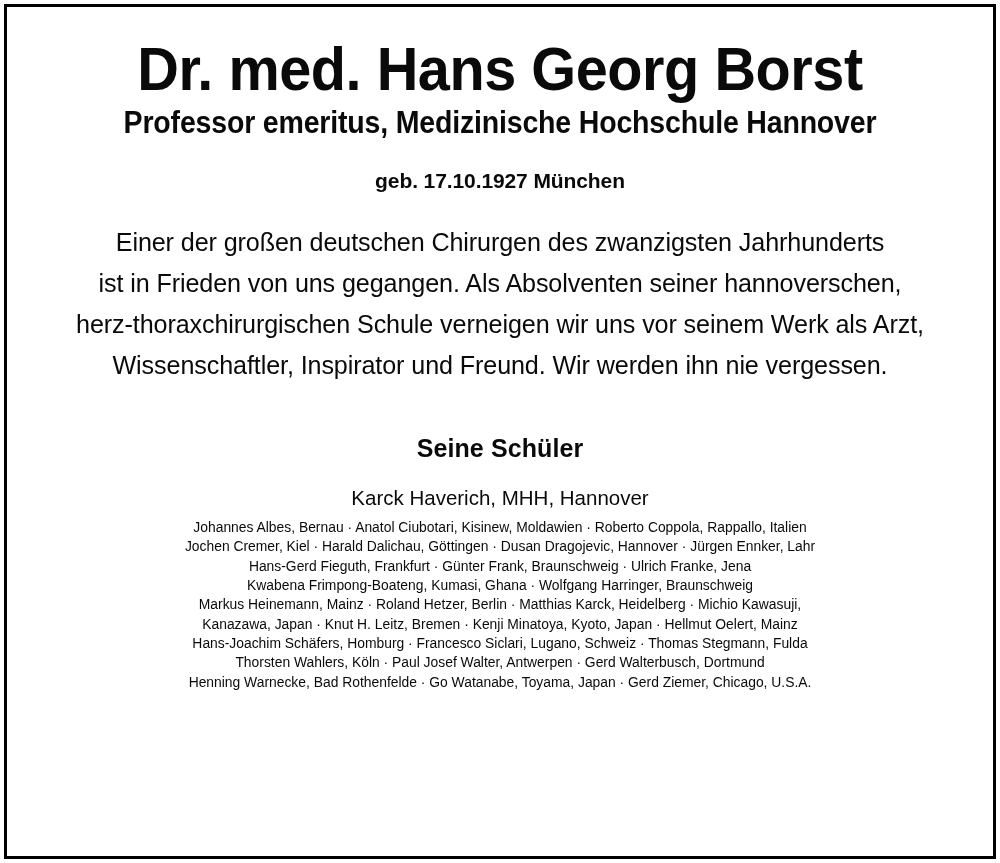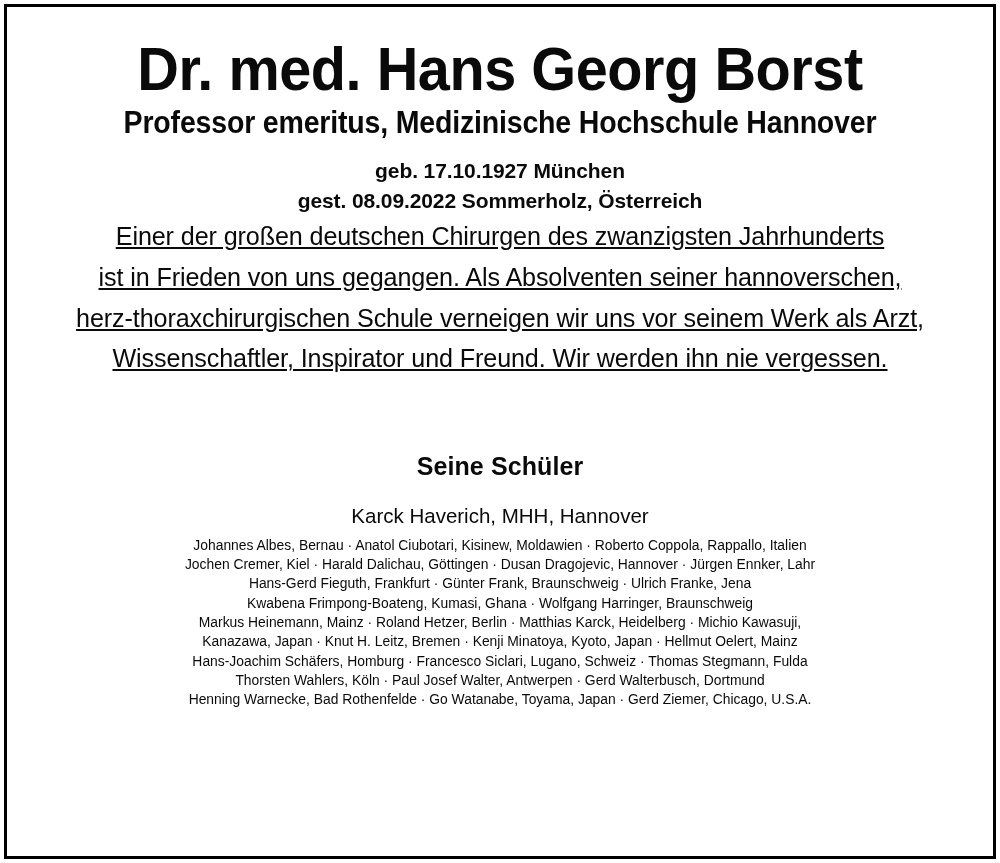--- a/index.html
+++ b/index.html
@@ -61,47 +61,47 @@
     line-height: 1.1;
     letter-spacing: -0.2px;
     transform: scaleX(0.92);
     transform-origin: center center;
     white-space: nowrap;
     margin: 0;
   }
 
   
   .dates-block {
-    margin-top: 16px;
+    margin-top: 26px;
     font-weight: 700;
     font-size: 21px;
     line-height: 1.42;
     letter-spacing: -0.1px;
   }
   .dates-block .date-line {
     white-space: nowrap;
   }
 
   
   .memorial-body {
+    margin-top: 26px;
     font-size: 25.5px;
     line-height: 1.6;
     font-weight: 400;
     letter-spacing: -0.1px;
-    text-decoration: underline;
   }
   .memorial-body .body-line {
     white-space: nowrap;
     transform: scaleX(0.985);
     transform-origin: center center;
   }
 
   
   .students-heading {
-    margin-top: 72px;
+    margin-top: 48px;
     font-weight: 700;
     font-size: 25px;
     line-height: 1.2;
     letter-spacing: 0.1px;
   }
 
   .students-lead {
     margin-top: 21px;
     font-size: 20.5px;
     line-height: 1.35;
@@ -125,21 +125,20 @@
 <div class="notice-frame">
   <div class="notice-border">
     <div class="notice-inner">
 
       <h1 class="deceased-name">Dr. med. Hans Georg Borst</h1>
 
       <h2 class="deceased-title">Professor emeritus, Medizinische Hochschule Hannover</h2>
 
       <div class="dates-block">
         <div class="date-line">geb. 17.10.1927 München</div>
-        <div class="date-line">gest. 08.09.2022 Sommerholz, Österreich</div>
       </div>
 
       <div class="memorial-body">
         <div class="body-line">Einer der großen deutschen Chirurgen des zwanzigsten Jahrhunderts</div>
         <div class="body-line">ist in Frieden von uns gegangen. Als Absolventen seiner hannoverschen,</div>
         <div class="body-line">herz-thoraxchirurgischen Schule verneigen wir uns vor seinem Werk als Arzt,</div>
         <div class="body-line">Wissenschaftler, Inspirator und Freund. Wir werden ihn nie vergessen.</div>
       </div>
 
       <div class="students-heading">Seine Schüler</div>

